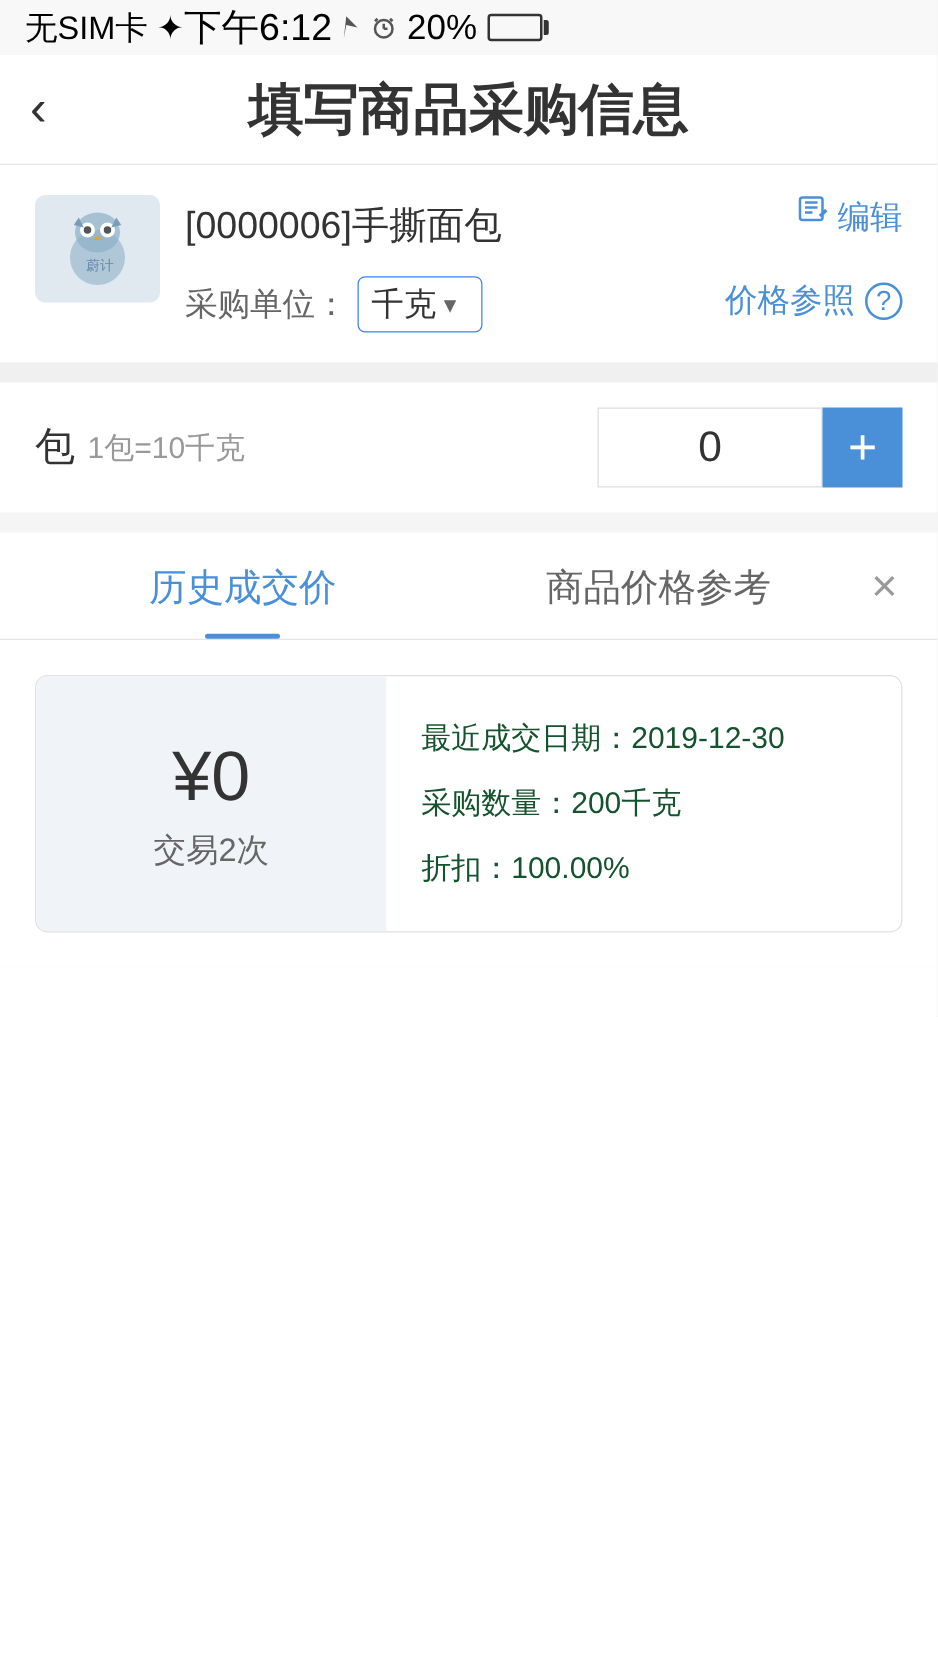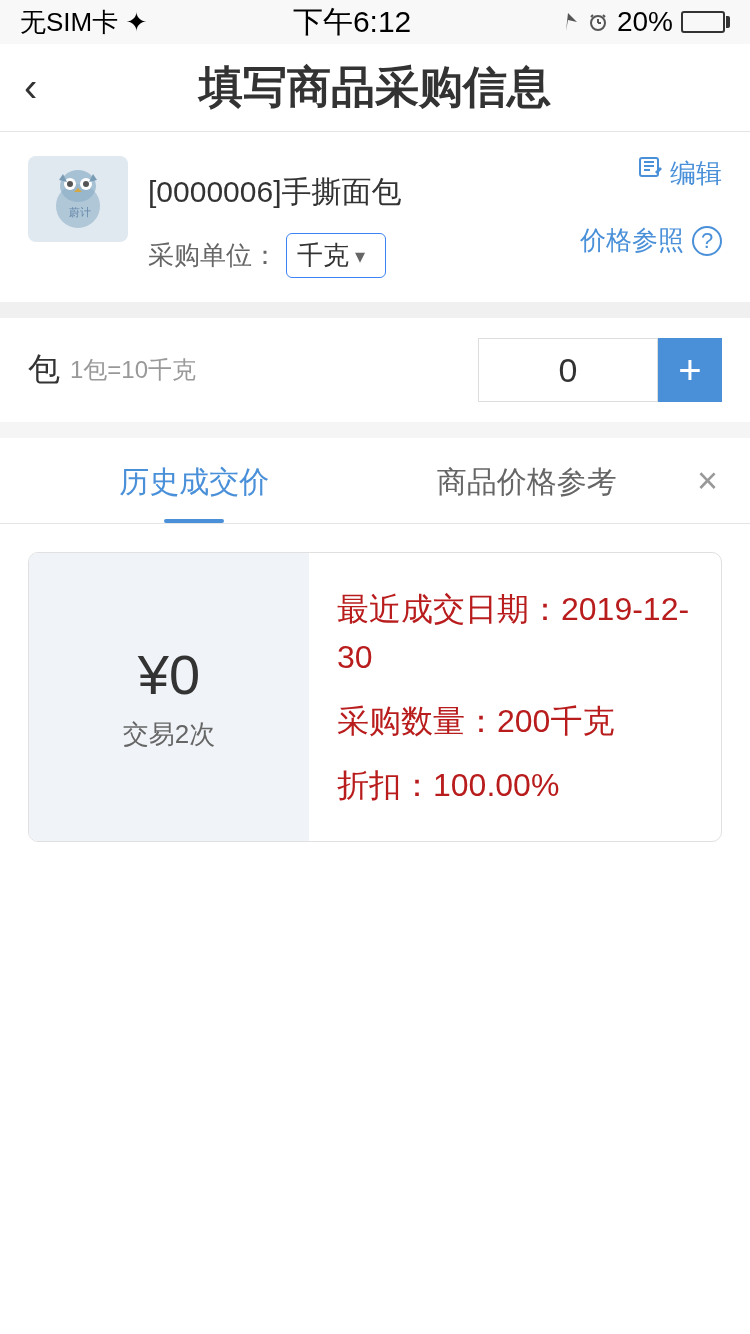--- a/index.html
+++ b/index.html
@@ -12,21 +12,20 @@
       overflow-x: hidden;
     }
 
     
     .status-bar {
       width: 750px;
       height: 44px;
       background: #f8f8f8;
       display: flex;
       align-items: center;
-      justify-content: space-between;
       padding: 0 20px;
       font-size: 26px;
     }
     .status-left {
       display: flex;
       align-items: center;
       gap: 8px;
       font-size: 26px;
     }
     .status-center {
@@ -114,21 +113,21 @@
       border-radius: 8px;
       display: flex;
       align-items: center;
       justify-content: center;
       flex-shrink: 0;
       position: relative;
     }
     .product-name {
       font-size: 30px;
       color: #333;
-      margin-top: 16px;
+      margin-top: 4px;
       font-weight: 400;
     }
     .product-unit-row {
       display: flex;
       align-items: center;
       margin-top: 20px;
       font-size: 26px;
       color: #666;
     }
     .unit-label {
@@ -310,22 +309,22 @@
       margin-top: 10px;
     }
     .card-right {
       flex: 1;
       padding: 32px 28px;
       display: flex;
       flex-direction: column;
       gap: 16px;
     }
     .card-detail-row {
-      font-size: 32px;
-      color: #b91c1c;
+      font-size: 24px;
+      color: #14532d;
       line-height: 1.5;
     }
 
     
     .bottom-white {
       background: #ffffff;
       flex: 1;
       min-height: 600px;
     }
   </style>

